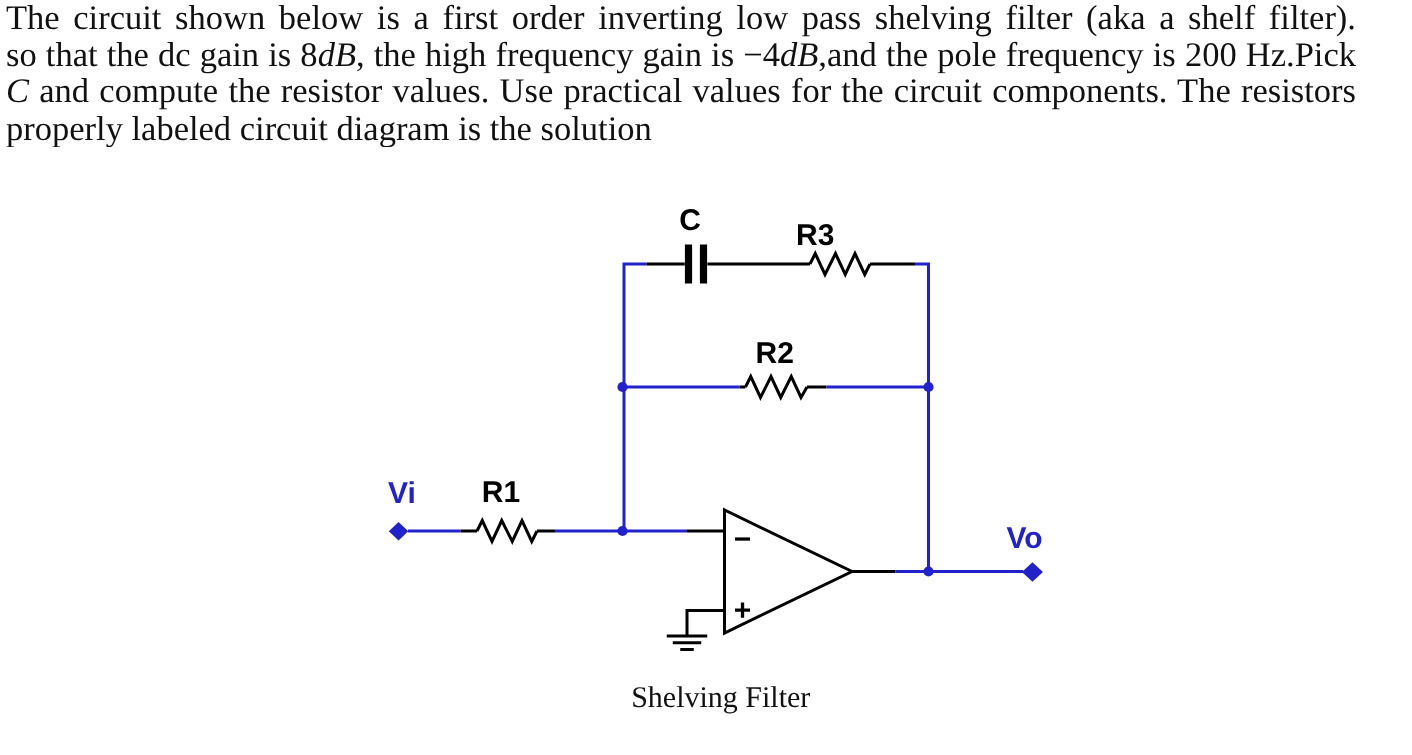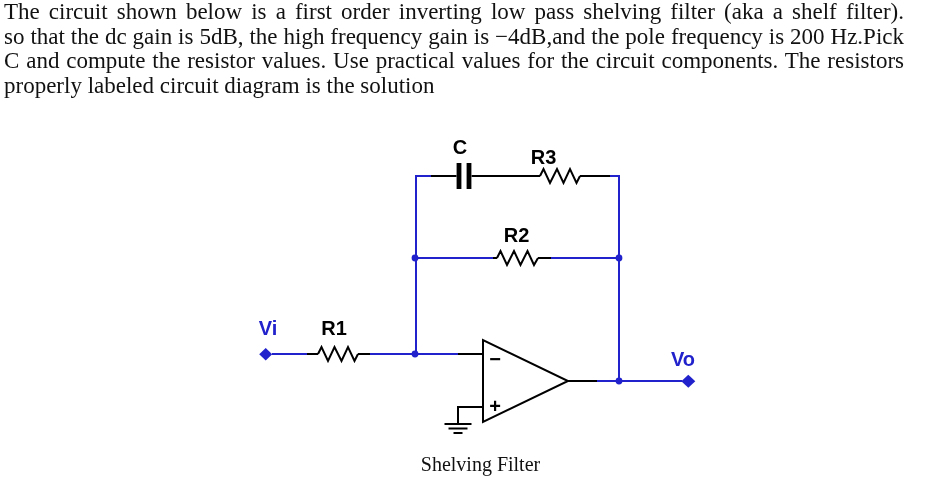--- a/index.html
+++ b/index.html
@@ -27,21 +27,21 @@
     height: 24.6px;
     overflow: hidden;
     text-align: justify;
     text-align-last: justify;
     white-space: normal;
   }
   .tline.last {
     text-align: right;
     text-align-last: left;
   }
-  .it { }
+  .it { font-style: italic; }
   
   #circuit-svg {
     position: absolute;
     left: 0; top: 0;
     width: 941px; height: 503px;
   }
   .wire-blue  { stroke: var(--wire); stroke-width: 2; fill: none; }
   .wire-black { stroke: var(--ink);  stroke-width: 2; fill: none; }
   .plate      { fill: var(--ink); }
   .node-dot   { fill: var(--wire); }
@@ -65,21 +65,21 @@
     fill: #111111;
   }
 </style>
 </head>
 <body>
 
 <div id="page">
 
   <div id="problem-text">
     <div class="tline"><span>The circuit shown below is a first order inverting low pass shelving filter (aka a shelf filter).  Design the circuit</span></div>
-    <div class="tline"><span>so that the dc gain is 5</span><span class="it">dB</span><span>, the high frequency gain is −4</span><span class="it">dB</span><span>,and the pole frequency is 200 Hz.Pick a value for</span></div>
+    <div class="tline"><span>so that the dc gain is 8</span><span class="it">dB</span><span>, the high frequency gain is −4</span><span class="it">dB</span><span>,and the pole frequency is 200 Hz.Pick a value for</span></div>
     <div class="tline"><span class="it">C</span><span> and compute the resistor values.  Use practical values for the circuit components.  The resistors should be in</span></div>
     <div class="tline last"><span>properly labeled circuit diagram is the solution</span></div>
   </div>
 
   <svg id="circuit-svg" viewBox="0 0 941 503" xmlns="http://www.w3.org/2000/svg">
 
     <path class="wire-blue" d="M416,354 L416,176 L431,176"></path>
 
     <path class="wire-blue" d="M610,176 L619,176 L619,381"></path>
 

